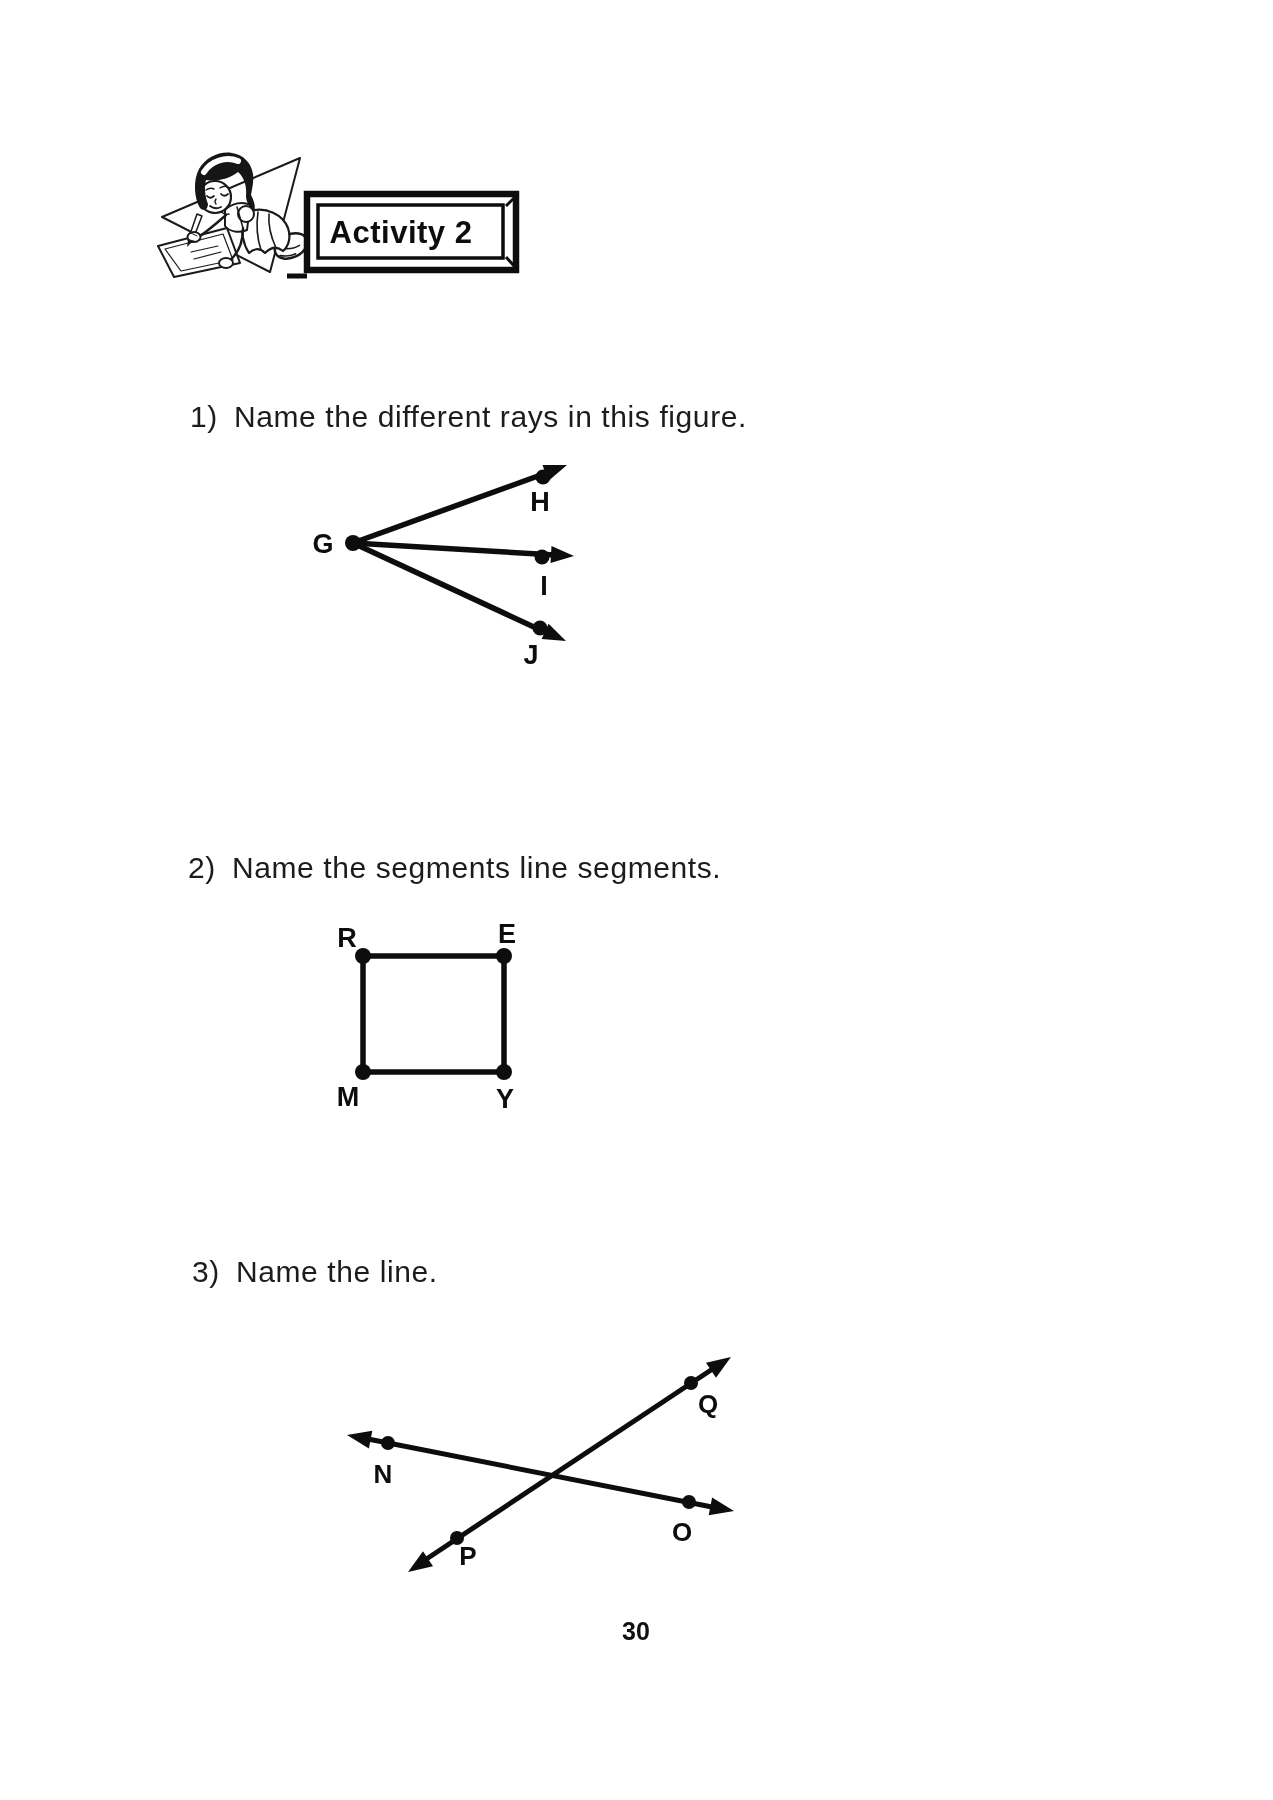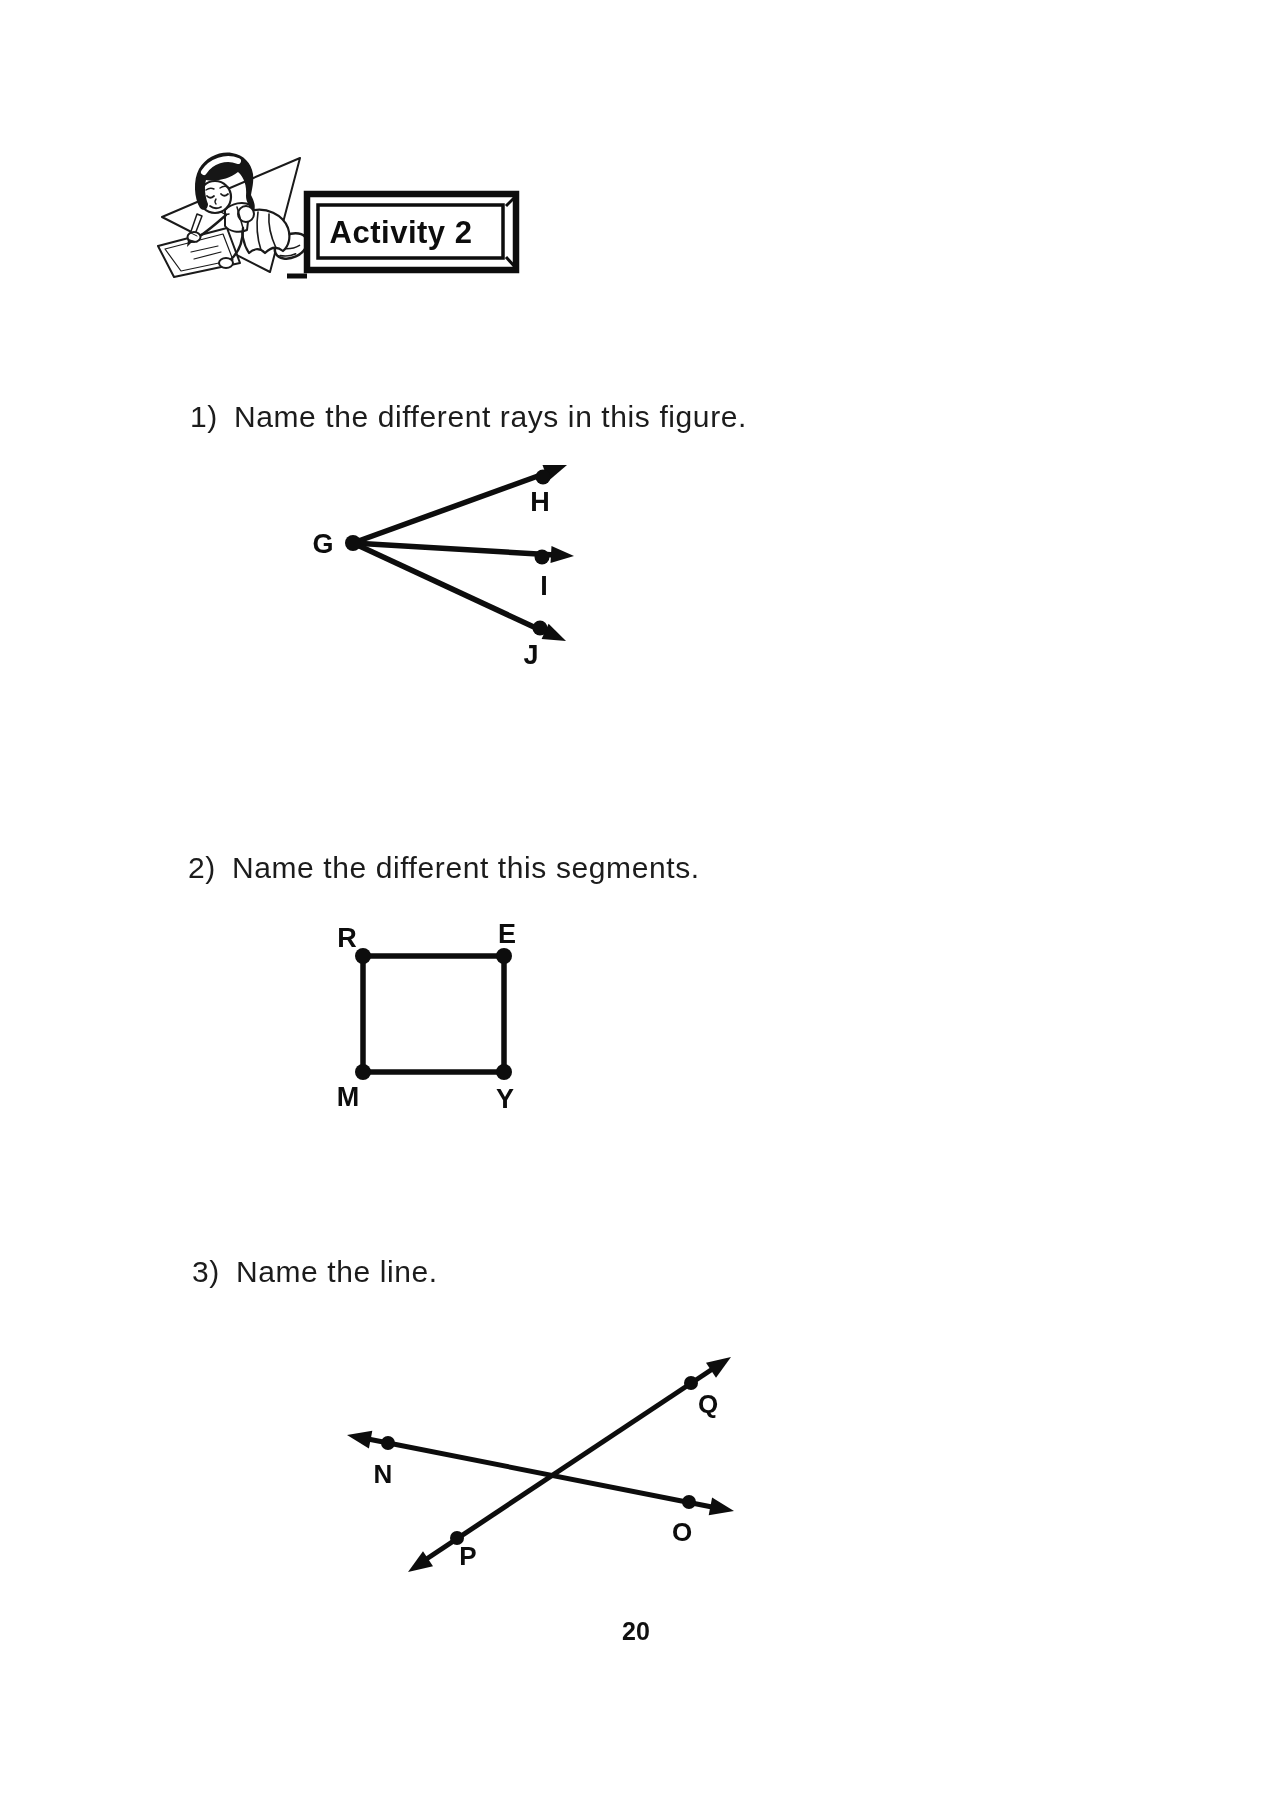--- a/index.html
+++ b/index.html
@@ -136,21 +136,21 @@
     <circle class="geo-dot" cx="542" cy="557" r="7.5"></circle>
     <circle class="geo-dot" cx="540" cy="628" r="7.5"></circle>
     <text class="fig-label fig1-label" x="323" y="553">G</text>
     <text class="fig-label fig1-label" x="540" y="511">H</text>
     <text class="fig-label fig1-label" x="544" y="595">I</text>
     <text class="fig-label fig1-label" x="531" y="664">J</text>
   </svg>
 
   <div class="question" style="left:188px; top:851px;">
     <span class="q-num">2)</span>
-    <span>Name the different this segments.</span>
+    <span>Name the segments line segments.</span>
   </div>
 
   <svg class="abs" style="left:325px; top:905px;" width="225" height="215" viewBox="325 905 225 215">
     <rect x="363" y="956" width="141" height="116" fill="none" stroke="#0d0d0d" stroke-width="5.5"></rect>
     <circle class="geo-dot" cx="363" cy="956" r="8"></circle>
     <circle class="geo-dot" cx="504" cy="956" r="8"></circle>
     <circle class="geo-dot" cx="363" cy="1072" r="8"></circle>
     <circle class="geo-dot" cx="504" cy="1072" r="8"></circle>
     <text class="fig-label fig2-label" x="347" y="947">R</text>
     <text class="fig-label fig2-label" x="507" y="943">E</text>
@@ -177,15 +177,15 @@
     <circle class="geo-dot" cx="388" cy="1443" r="7"></circle>
     <circle class="geo-dot" cx="689" cy="1502" r="7"></circle>
     <circle class="geo-dot" cx="457" cy="1538" r="7"></circle>
     <circle class="geo-dot" cx="691" cy="1383" r="7"></circle>
     <text class="fig-label fig3-label" x="383" y="1483">N</text>
     <text class="fig-label fig3-label" x="682" y="1541">O</text>
     <text class="fig-label fig3-label" x="468" y="1565">P</text>
     <text class="fig-label fig3-label" x="708" y="1413">Q</text>
   </svg>
 
-  <div class="page-number">20</div>
+  <div class="page-number">30</div>
 
 </div>
 
 </body></html>

